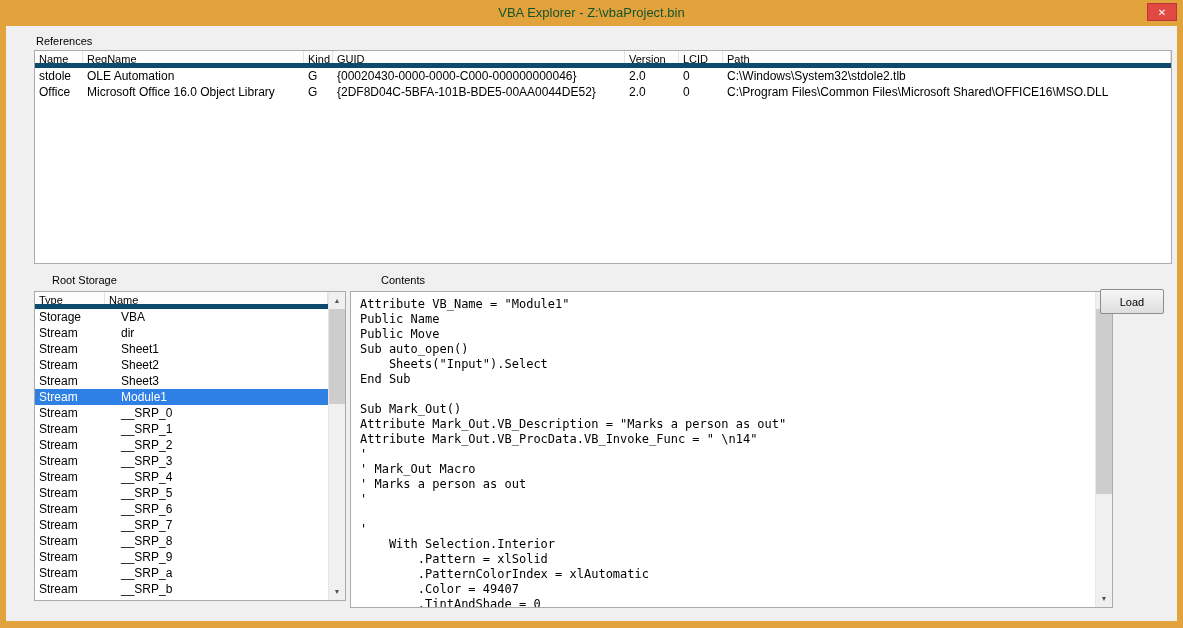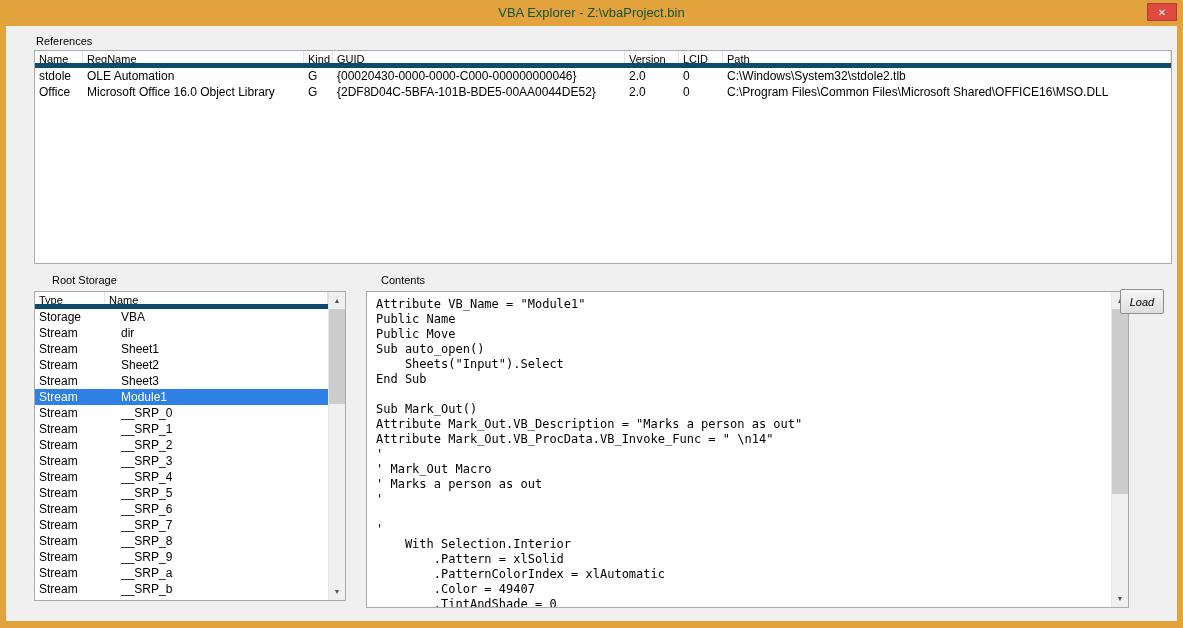--- a/index.html
+++ b/index.html
@@ -33,21 +33,21 @@
   .lbl-references { margin:9px 0 2px 6px; }
   .bottom-labels { position:relative; height:13px; margin-top:10px; }
   .lbl-storage  { position:absolute; left:22px; top:0; }
   .lbl-contents { position:absolute; left:327px; top:0;margin-left:24px; }
 
   .panel {
     position:relative; background:#fff;
     border:1px solid #ABABAB; overflow:hidden;
   }
   .ref-panel  { margin:0 5px 0 4px; height:214px; }
-  .bottom-row { position:relative; display:flex; gap:20px; align-items:flex-start; margin:4px 5px 0 4px; }
+  .bottom-row { position:relative; display:flex; gap:4px; align-items:flex-start; margin:4px 5px 0 4px; }
   .stor-panel { width:312px; height:310px; flex:none; }
   .cont-panel { width:763px; height:317px; flex:none; }
 
   
   .lv-header {
     display:grid; height:17px; background:#FDFDFD;
     border-bottom:5px solid #0c4a6e; width:100%;
   }
   .stor-panel .lv-header { width:calc(100% - 17px); }
   .hcell {
@@ -85,24 +85,24 @@
   .code {
     position:absolute; top:0; left:0; right:17px; bottom:0;
     margin:0; padding:5px 0 0 9px;
     font-family:"DejaVu Sans Mono", monospace;
     font-size:12px; line-height:15px; color:#000;
     overflow:hidden; white-space:pre;
   }
 
   
   .load-btn {
-    position:absolute; top:-2px; right:8px; width:44px; height:25px;
+    position:absolute; top:-2px; right:8px; width:64px; height:25px;
     font-family:"Liberation Sans", sans-serif; font-size:11px; color:#000;
     background:linear-gradient(#F7F7F7,#DEDEDE);
-    border:1px solid #8E8E8E; border-radius:2px; cursor:pointer;font-style:italic;
+    border:1px solid #8E8E8E; border-radius:2px; cursor:pointer;
   }
 </style>
 </head>
 <body>
 
 <div class="titlebar">
   <span class="title">VBA Explorer - Z:\vbaProject.bin</span>
   <div class="close-btn">
     <span>✕</span>
   </div>

